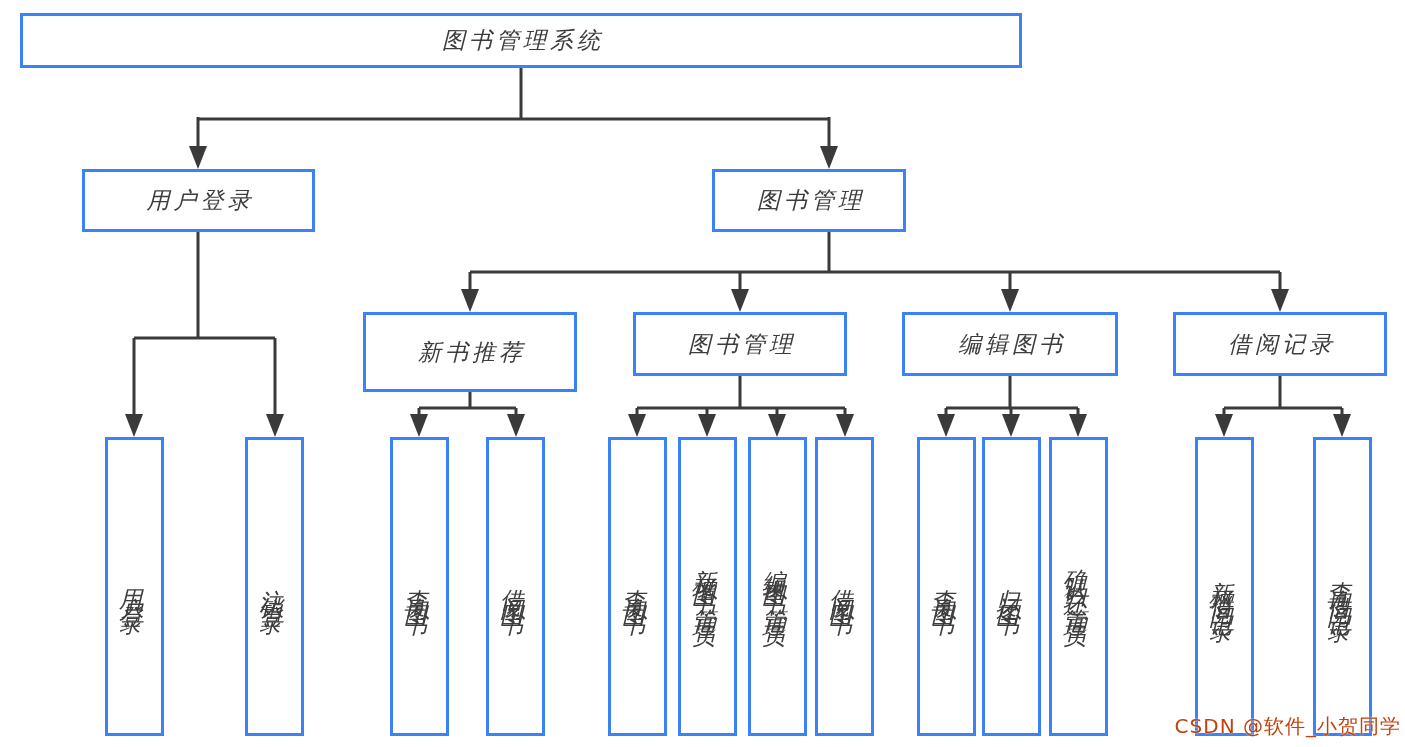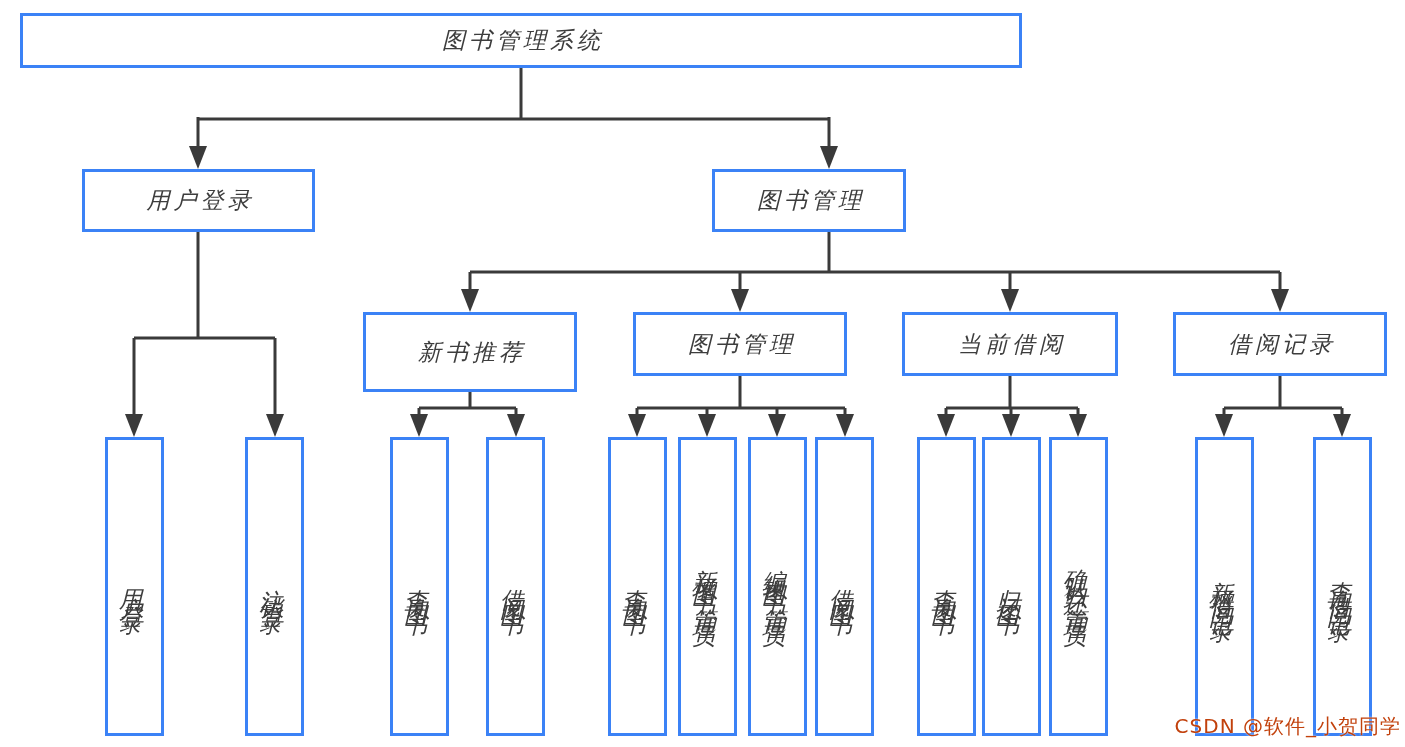--- a/index.html
+++ b/index.html
@@ -100,21 +100,21 @@
     </g>
   </svg>
 
   <div class="box h-box" style="left:20px;top:13px;width:1002px;height:55px;">图书管理系统</div>
 
   <div class="box h-box" style="left:82px;top:169px;width:233px;height:63px;">用户登录</div>
   <div class="box h-box" style="left:712px;top:169px;width:194px;height:63px;">图书管理</div>
 
   <div class="box h-box" style="left:363px;top:312px;width:214px;height:80px;">新书推荐</div>
   <div class="box h-box" style="left:633px;top:312px;width:214px;height:64px;">图书管理</div>
-  <div class="box h-box" style="left:902px;top:312px;width:216px;height:64px;">当前借阅</div>
+  <div class="box h-box" style="left:902px;top:312px;width:216px;height:64px;">编辑图书</div>
   <div class="box h-box" style="left:1173px;top:312px;width:214px;height:64px;">借阅记录</div>
 
   <div class="box v-box" style="left:105px;top:437px;width:59px;height:299px;">用户登录</div>
   <div class="box v-box" style="left:245px;top:437px;width:59px;height:299px;">注销登录</div>
 
   <div class="box v-box" style="left:390px;top:437px;width:59px;height:299px;">查询图书</div>
   <div class="box v-box" style="left:486px;top:437px;width:59px;height:299px;">借阅图书</div>
 
   <div class="box v-box" style="left:608px;top:437px;width:59px;height:299px;">查询图书</div>
   <div class="box v-box" style="left:678px;top:437px;width:59px;height:299px;">新增图书（管理员）</div>

